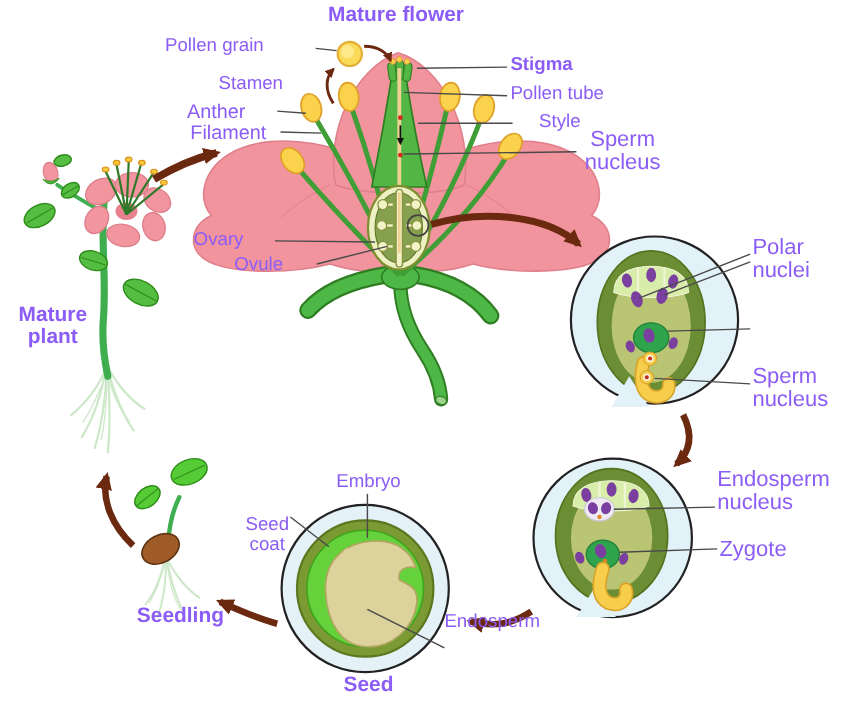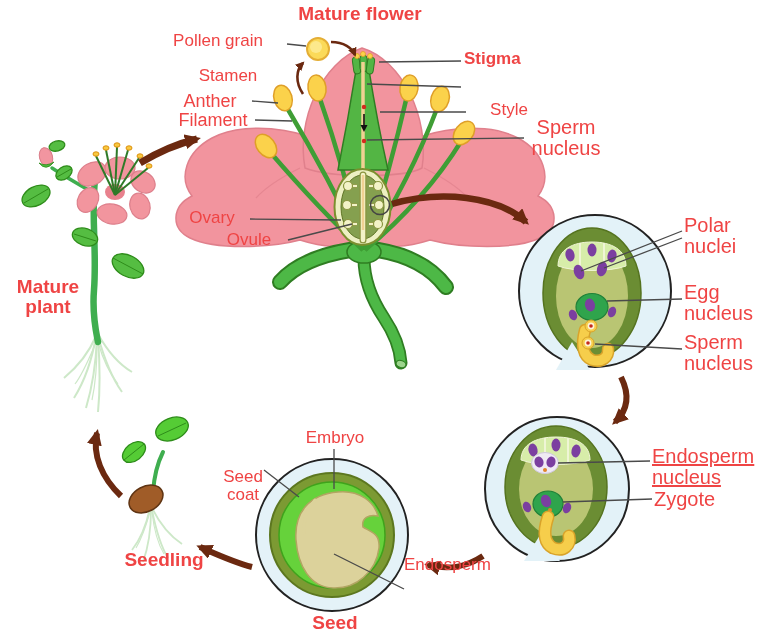--- a/index.html
+++ b/index.html
@@ -1,23 +1,23 @@
 <!DOCTYPE html>
 <html><head>
 <meta charset="utf-8">
 <style>
   html,body{margin:0;padding:0;background:#fff;}
   .canvas{position:relative;width:768px;height:640px;background:#ffffff;overflow:hidden;
           font-family:"Liberation Sans",sans-serif;color:#1a1a1a;}
   .art{position:absolute;left:0;top:0;}
-  .lbl{position:absolute;font-size:17px;line-height:1.06;color:#ef4444;white-space:normal;}
+  .lbl{position:absolute;font-size:17px;line-height:1.06;color:#8b5cf6;white-space:normal;}
   .sm{font-size:18px;}
   .md{font-size:20px;}
   .bold{font-weight:700;font-size:19px;line-height:1.04;}
-  .tr{text-align:center;}
+  .tr{text-align:left;}
   .tc{text-align:center;}
 </style>
 </head>
 <body>
 
 <div class="canvas">
 
 <svg class="art" width="768" height="640" viewBox="0 0 768 640">
   <defs>
     <marker id="mh" markerUnits="userSpaceOnUse" markerWidth="20" markerHeight="18" refX="12" refY="7.5" orient="auto">
@@ -303,32 +303,32 @@
   </g>
 </svg>
 
 <div class="lbl bold tc" style="left:260px;top:4px;width:200px;">Mature flower</div>
 
 <div class="lbl tr" style="left:150px;top:32px;width:136px;">Pollen grain</div>
 <div class="lbl tc" style="left:180px;top:67px;width:96px;">Stamen</div>
 <div class="lbl sm tr" style="left:170px;top:92px;width:80px;">Anther</div>
 <div class="lbl sm tr" style="left:173px;top:111px;width:80px;">Filament</div>
 <div class="lbl" style="left:464px;top:50px;width:100px;font-weight:bold;">Stigma</div>
+<div class="lbl" style="left:464px;top:76px;width:120px;">Pollen tube</div>
 <div class="lbl" style="left:469px;top:101px;width:80px;text-align:center;">Style</div>
 <div class="lbl md tc" style="left:527px;top:117px;width:78px;">Sperm nucleus</div>
 <div class="lbl tr" style="left:176px;top:209px;width:72px;">Ovary</div>
 <div class="lbl tr" style="left:213px;top:231px;width:72px;">Ovule</div>
 
 <div class="lbl bold tc" style="left:1px;top:277px;width:94px;">Mature plant</div>
 
 <div class="lbl md" style="left:684px;top:215px;width:70px;">Polar nuclei</div>
-<div class="lbl md" style="left:684px;top:282px;width:75px;">Egg nucleus</div>
 <div class="lbl md" style="left:684px;top:332px;width:75px;">Sperm nucleus</div>
 
-<div class="lbl md" style="left:652px;top:446px;width:112px;text-decoration:underline;">Endosperm nucleus</div>
+<div class="lbl md" style="left:652px;top:426px;width:112px;">Endosperm nucleus</div>
 <div class="lbl md" style="left:654px;top:489px;width:90px;">Zygote</div>
 
 <div class="lbl tc" style="left:295px;top:429px;width:80px;">Embryo</div>
 <div class="lbl tc" style="left:214px;top:452px;width:58px;margin-top:16px;">Seed coat</div>
 <div class="lbl" style="left:404px;top:556px;width:115px;">Endosperm</div>
 <div class="lbl bold tc" style="left:303px;top:613px;width:64px;">Seed</div>
 
 <div class="lbl bold tc" style="left:114px;top:550px;width:100px;">Seedling</div>
 
 </div>

